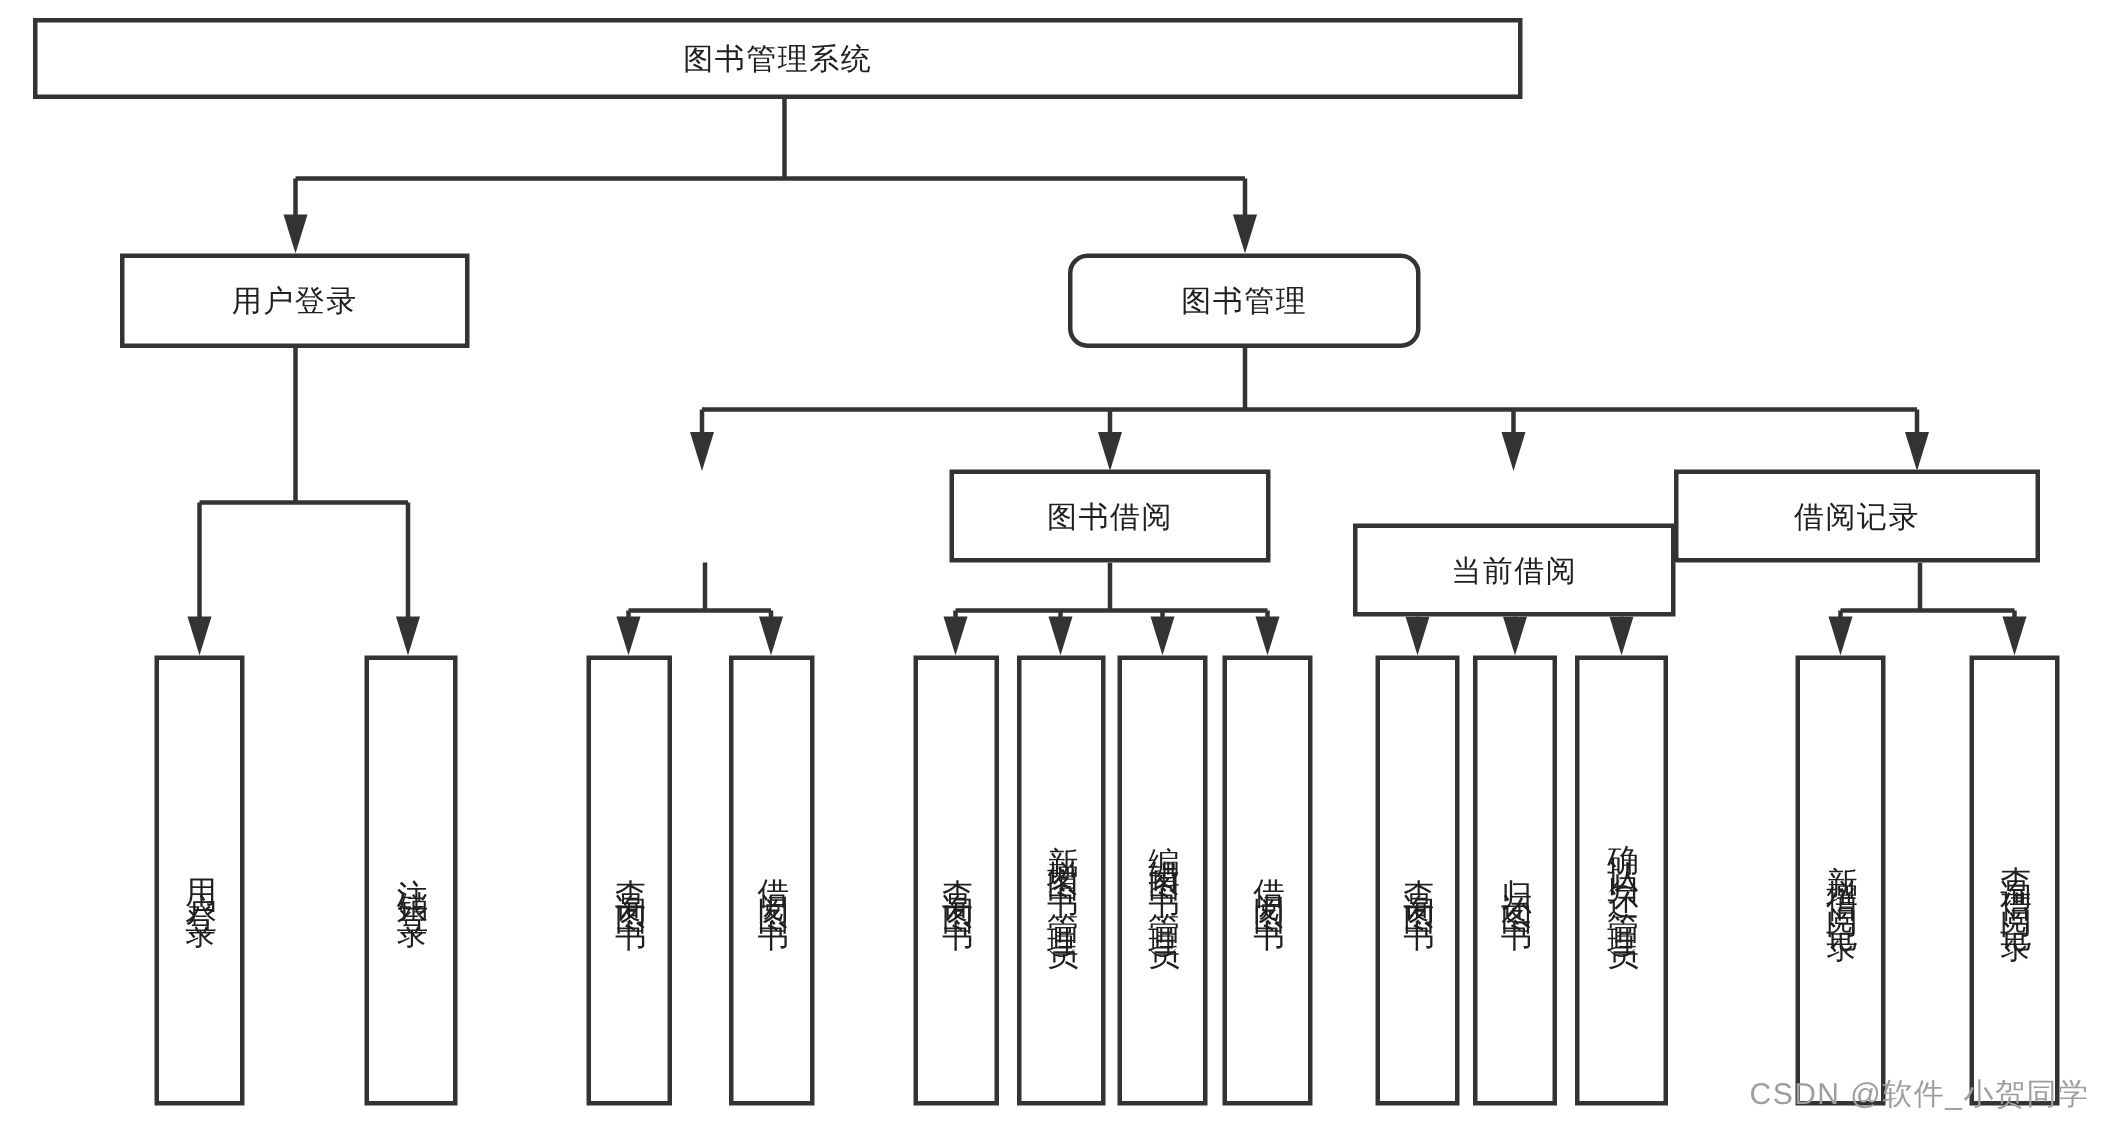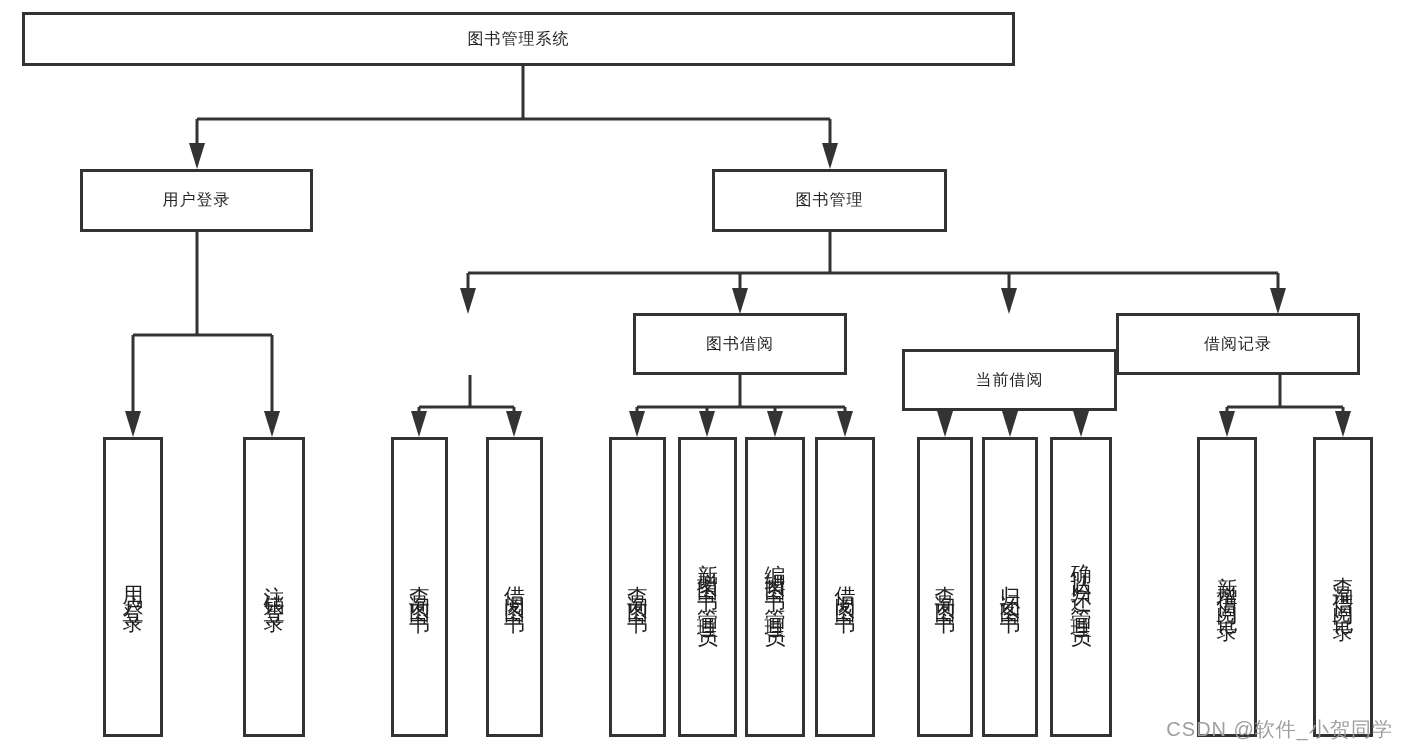--- a/index.html
+++ b/index.html
@@ -17,21 +17,21 @@
   svg.wires {
     position: absolute; left: 0; top: 0;
     width: 1405px; height: 747px;
   }
   .node {
     position: absolute;
     box-sizing: border-box;
     border: 3px solid #333333;
     background: #ffffff;
     display: flex; align-items: center; justify-content: center;
-    font-size: 16px;
+    font-size: 20px;
     color: #1f1f1f;
     letter-spacing: 1px;
     z-index: 2;
   }
   .leaf {
     position: absolute;
     top: 437px; height: 300px;
     box-sizing: border-box;
     border: 3px solid #333333;
     background: #ffffff;
@@ -126,21 +126,21 @@
       <polygon points="1002,411 1018,411 1010,437"></polygon>
       <polygon points="1073,411 1089,411 1081,437"></polygon>
       <polygon points="1219,411 1235,411 1227,437"></polygon>
       <polygon points="1335,411 1351,411 1343,437"></polygon>
     </g>
   </svg>
 
   <div class="node" style="left:22px; top:12px; width:993px; height:54px;">图书管理系统</div>
 
   <div class="node" style="left:80px; top:169px; width:233px; height:63px;">用户登录</div>
-  <div class="node" style="left:712px; top:169px; width:235px; height:63px;">图书管理</div>
+  <div class="node" style="left:712px; top:169px; width:235px; height:63px;border-radius:13px;">图书管理</div>
 
   <div class="node" style="left:633px; top:313px; width:214px; height:62px;text-align:right;">图书借阅</div>
   <div class="node" style="left:902px; top:313px; width:215px; height:62px;margin-top:36px;">当前借阅</div>
   <div class="node" style="left:1116px; top:313px; width:244px; height:62px;">借阅记录</div>
 
   <div class="leaf" style="left:103px; width:60px;">
     <span class="vtext">用户登录</span>
   </div>
   <div class="leaf" style="left:243px; width:62px;">
     <span class="vtext">注销登录</span>

